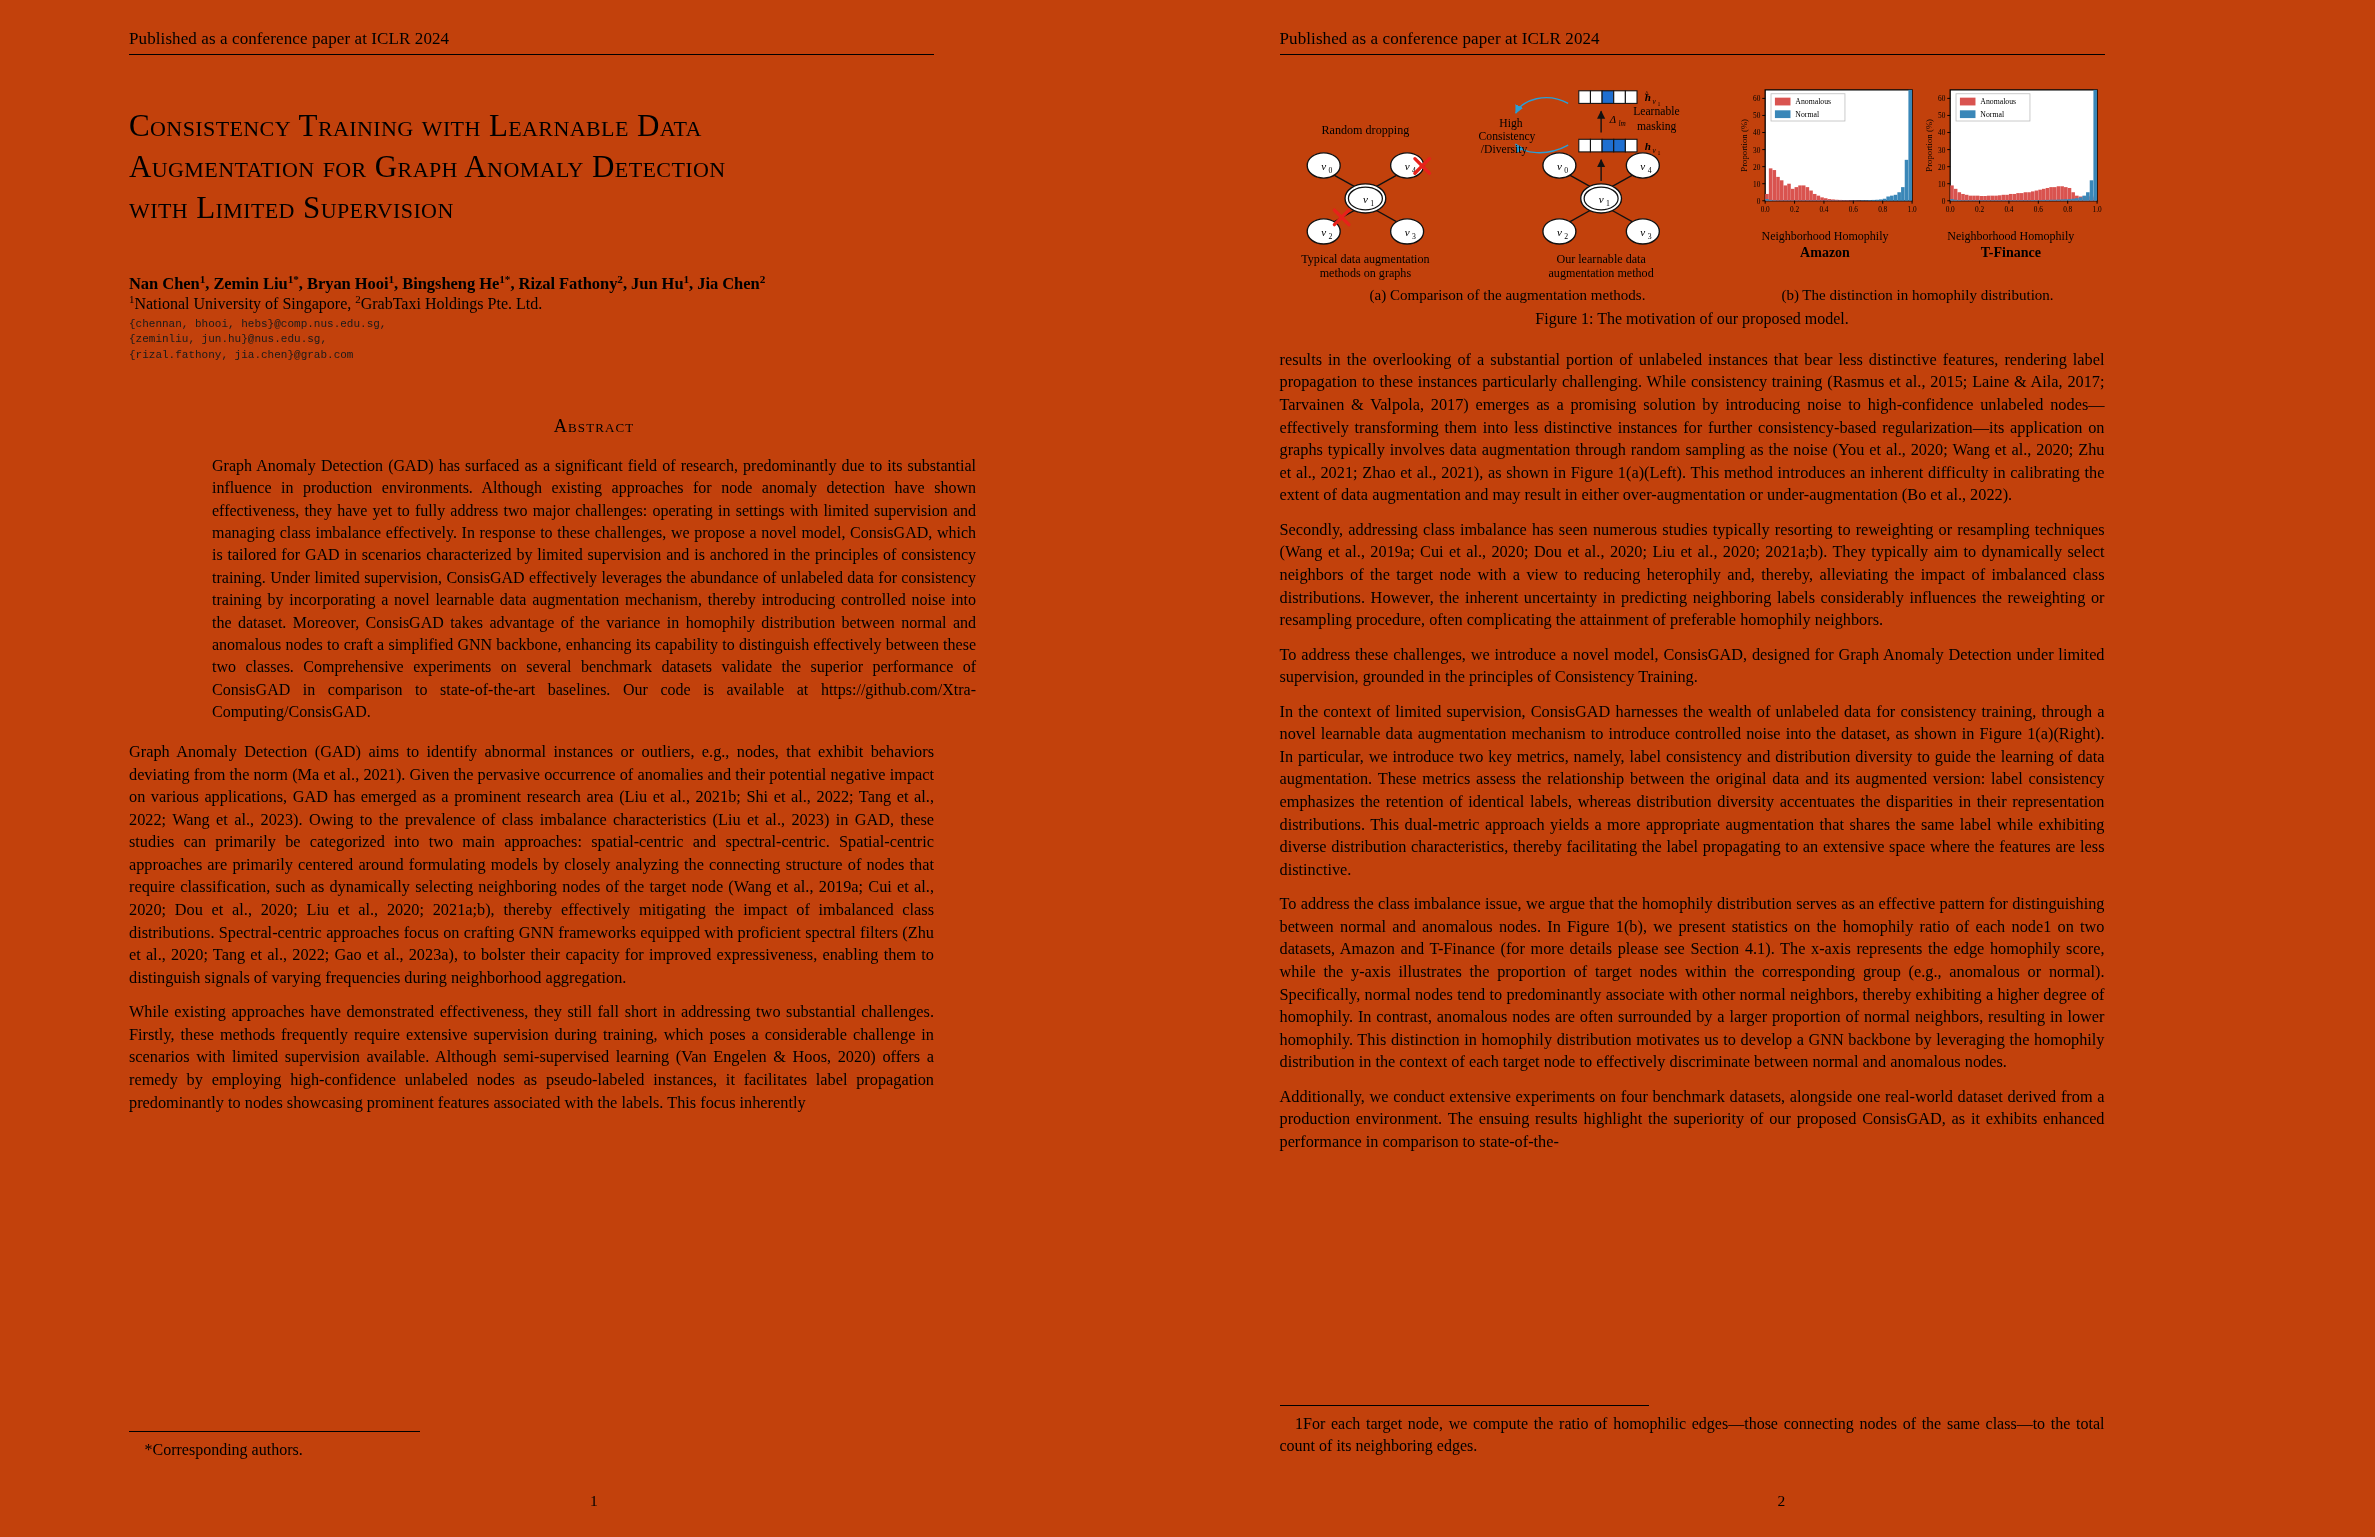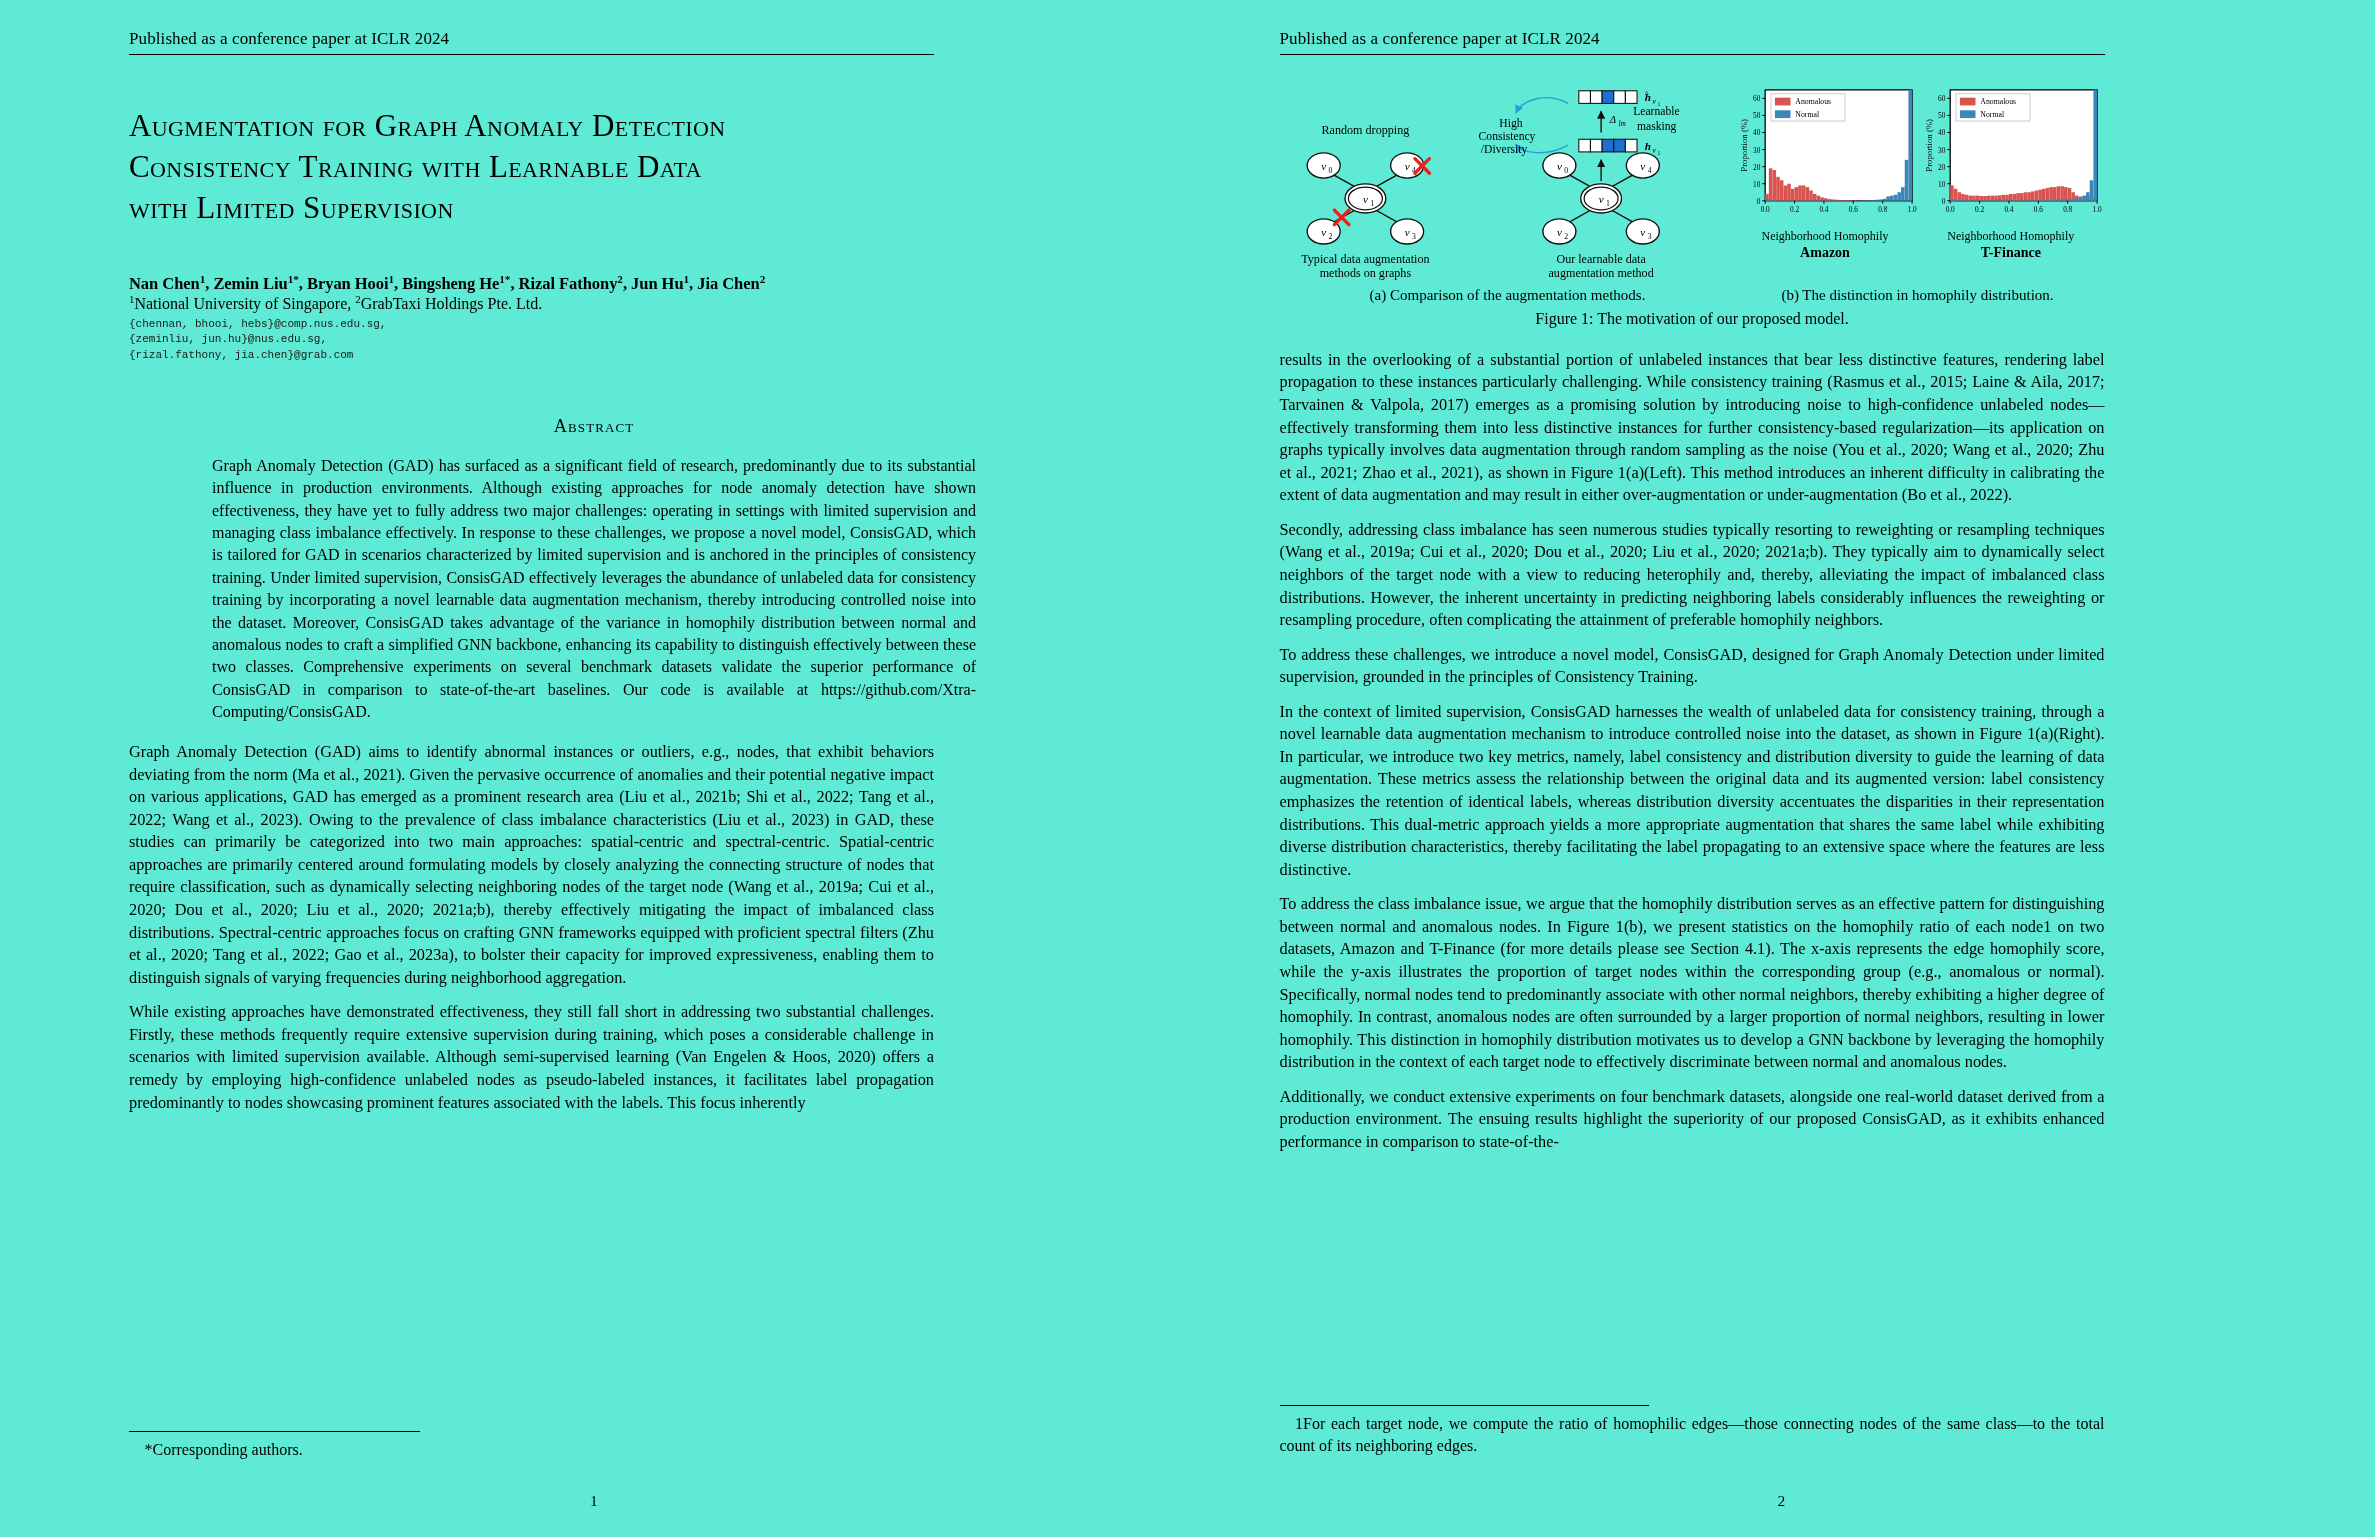--- a/index.html
+++ b/index.html
@@ -1,18 +1,18 @@
 <!DOCTYPE html>
 <html><head>
 <meta charset="utf-8">
 <style>
   html,body{margin:0;padding:0;background:#8a8a8a;}
   body{font-family:"Liberation Serif", serif;}
   .spread{width:2375px;height:1537px;background:#ffffff;position:relative;overflow:hidden;display:flex;}
-  .page{width:1188px;height:1537px;position:relative;background:#5eead4;}
+  .page{width:1188px;height:1537px;position:relative;background:#c2410c;}
   .page-inner{position:absolute;left:129px;top:29px;width:930px;}
   .page.right .page-inner{left:92px;}
   .runhead{font-size:17px;letter-spacing:0.1px;padding-bottom:4.9px;border-bottom:1.3px solid #000;width:805px;}
   .title{margin-top:50px;font-size:31px;line-height:1.33;font-variant:small-caps;letter-spacing:0.4px;width:805px;}
   .title span{display:block;}
   .authors{margin-top:45px;font-size:16.5px;font-weight:bold;letter-spacing:-0.05px;}
   .affil{margin-top:1px;font-size:16px;}
   .emails{margin-top:4px;font-family:Liberation Mono, monospace;font-size:11px;line-height:1.42;color:#1a1a1a;}
   sup{font-size:.68em;vertical-align:super;line-height:0;}
   .abs-head{margin-top:53px;text-align:center;font-variant:small-caps;font-size:18.4px;letter-spacing:1.1px;}
@@ -43,22 +43,22 @@
 </head>
 <body>
 
 <div class="spread">
 
   <div class="page left">
     <div class="page-inner">
       <div class="runhead">Published as a conference paper at ICLR 2024</div>
 
       <div class="title">
+        <span>Consistency Training with Learnable Data</span>
         <span>Augmentation for Graph Anomaly Detection</span>
-        <span>Consistency Training with Learnable Data</span>
         <span>with Limited Supervision</span>
       </div>
 
       <div class="authors">
         Nan Chen<sup>1</sup>, Zemin Liu<sup>1</sup><sup>*</sup>, Bryan Hooi<sup>1</sup>, Bingsheng He<sup>1</sup><sup>*</sup>, Rizal Fathony<sup>2</sup>, Jun Hu<sup>1</sup>, Jia Chen<sup>2</sup>
       </div>
       <div class="affil">
         <sup>1</sup>National University of Singapore, <sup>2</sup>GrabTaxi Holdings Pte. Ltd.
       </div>
       <div class="emails">

